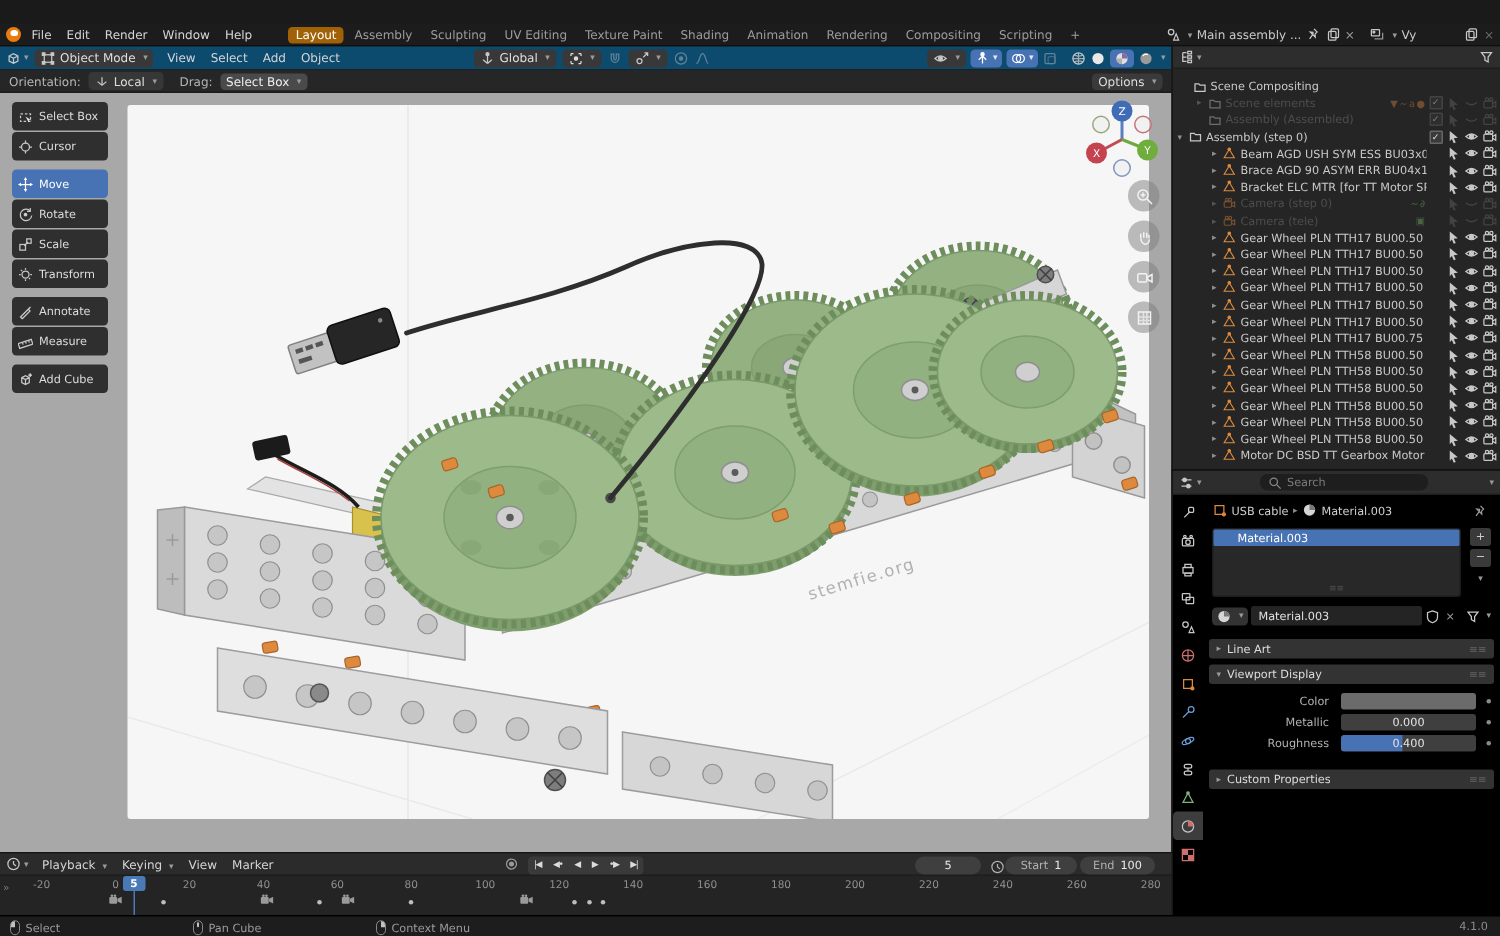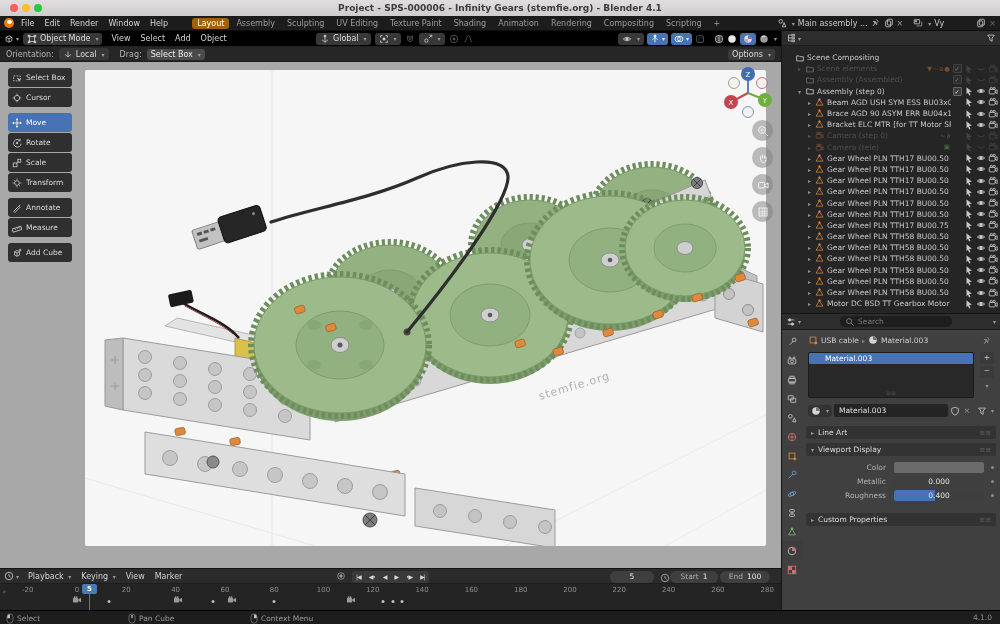--- a/index.html
+++ b/index.html
@@ -14,21 +14,21 @@
   .tl{width:8px;height:8px;border-radius:50%;position:absolute;top:4px}
   #title{width:100%;text-align:center;font-size:9px;font-weight:bold;color:#3c3c3c;line-height:16px}
   
   #topbar{left:0;top:16px;width:1000px;height:15px;background:#1c1c1c;border-bottom:1px solid #0e0e0e;display:flex;align-items:center;padding:0 4px;box-sizing:border-box}
   .menu{padding:0 5px;color:#d4d4d4;font-size:8px;white-space:nowrap}
   .ws{padding:1px 5px;margin:0 1px;color:#9c9c9c;font-size:8px;border-radius:3px;white-space:nowrap}
   .ws.active{background:#a16207;color:#fff}
   #tb-right{margin-left:auto;display:flex;align-items:center;gap:3px;color:#c9c9c9;font-size:8px}
   .ifr{display:inline-flex;align-items:center;gap:1px}
   
-  #vp-header{left:0;top:31px;width:781px;height:16px;background:#000000;border-bottom:1px solid #202020;display:flex;align-items:center;padding:0 4px;box-sizing:border-box;color:#dedede;font-size:8px}
+  #vp-header{left:0;top:31px;width:781px;height:16px;background:#0c4a6e;border-bottom:1px solid #202020;display:flex;align-items:center;padding:0 4px;box-sizing:border-box;color:#dedede;font-size:8px}
   #vph-mid{position:absolute;left:316px;display:flex;align-items:center;gap:4px}
   #vph-right{position:absolute;right:4px;display:flex;align-items:center;gap:3px}
   .pill{background:#383838;border-radius:3px;display:inline-flex;align-items:center;gap:3px;padding:1px 4px}
   .bluepill{background:#4772b3;border-radius:3px;display:inline-flex;align-items:center;padding:1px 3px}
   #tool-settings{left:0;top:47px;width:781px;height:15px;background:#262626;border-bottom:1px solid #1b1b1b;display:flex;align-items:center;padding:0 6px;box-sizing:border-box;color:#b5b5b5;font-size:8px;gap:5px}
   
   #viewport{left:0;top:62px;width:781px;height:506px;background:#a8a8a8}
   #camera-area{position:absolute;left:85px;top:8px;width:681px;height:476px;background:#f6f6f6;border-radius:2px;overflow:hidden}
   #vp-overlay{position:absolute;left:90px;top:1px;font-size:7.5px;color:#5c5c5c;line-height:11px;pointer-events:none}
   #vp-overlay .l2{color:#8d8d8d}
@@ -50,21 +50,21 @@
   .orow.dim .lbl{color:#7c7c7c}
   .orow .lbl{white-space:nowrap;overflow:hidden;flex:1;margin-left:2px}
   .oarr{width:9px;color:#8f8f8f;font-size:6px;text-align:center;flex:none}
   .otype{width:11px;display:flex;justify-content:center;flex:none}
   .oc{width:12px;display:flex;justify-content:center;align-items:center;flex:none}
   .oc.dimi{opacity:.4}
   .cb{width:7px;height:7px;background:#3a3a3a;border:1px solid #666;border-radius:1px;color:#e8e8e8;font-size:6px;line-height:7px;text-align:center}
   .badge{font-size:6.5px;margin-right:1px}
   .badge.o{color:#c87e3e}.badge.g{color:#76b06a}
   
-  #properties{left:781px;top:313px;width:219px;height:297px;background:#404040;border-left:1px solid #161616;border-top:1px solid #161616;box-sizing:border-box}
+  #properties{left:781px;top:313px;width:219px;height:297px;background:#000000;border-left:1px solid #161616;border-top:1px solid #161616;box-sizing:border-box}
   #props-header{height:16px;background:#2d2d2d;border-bottom:1px solid #1e1e1e;display:flex;align-items:center;padding:0 4px;box-sizing:border-box}
   #psearch{position:absolute;left:58px;top:2px;width:112px;height:11px;background:#1e1e1e;border-radius:5px;display:flex;align-items:center;gap:3px;padding:0 5px;color:#7c7c7c;font-size:7.5px;box-sizing:border-box}
   #ptabs{position:absolute;left:0;top:18px;width:20px;display:flex;flex-direction:column;align-items:center}
   .ptab{width:20px;height:19px;display:flex;align-items:center;justify-content:center}
   .ptab.active{background:#3d3d3d;border-radius:3px 0 0 3px}
   #pcontent{position:absolute;left:20px;top:16px;right:0;bottom:0;font-size:7.5px;color:#cfcfcf}
   .phead{position:absolute;left:4px;right:4px;height:13px;background:#333;border-radius:2px;display:flex;align-items:center;padding:0 5px;box-sizing:border-box;color:#ddd}
   .phead .grip{margin-left:auto;color:#636363;font-size:7px}
   .plabel{position:absolute;width:84px;text-align:right;color:#b2b2b2;line-height:12px}
   .pctl{position:absolute;left:92px;right:16px;height:11px;background:#3f3f3f;border-radius:2px;text-align:center;color:#e3e3e3;line-height:11px;overflow:hidden}
@@ -86,26 +86,20 @@
   #statusbar{left:0;top:610px;width:1000px;height:14px;background:#1d1d1d;border-top:1px solid #000;box-sizing:border-box}
   .hint{position:absolute;top:2px;display:flex;gap:3px;align-items:center;font-size:7.5px;color:#9a9a9a}
   #version{position:absolute;right:8px;top:2px;font-size:7.5px;color:#8a8a8a}
   svg{display:block}
 </style>
 </head>
 <body>
 
 <div id="app">
 
-  <div id="titlebar" class="abs">
-    <span class="tl" style="left:10px;background:#ff5f57"></span>
-    <span class="tl" style="left:22px;background:#febc2e"></span>
-    <span class="tl" style="left:34px;background:#28c840"></span>
-    <div id="title">Project - SPS-000006 - Infinity Gears (stemfie.org) - Blender 4.1</div>
-  </div>
 
   <div id="topbar" class="abs">
     <span style="width:10px;height:10px;border-radius:50%;background:#e87d0d;position:relative;margin-right:2px;flex:none">
         <span style="position:absolute;left:2.5px;top:2px;width:5px;height:3.5px;border-radius:50%;background:#fff"></span>
       </span>
     <span id="tb-menus" class="row">
         <span class="menu">File</span>
         <span class="menu">Edit</span>
         <span class="menu">Render</span>
         <span class="menu">Window</span>
@@ -764,21 +758,21 @@
           </span>
           <span class="oc dimi">
             <svg width="10" height="10" viewBox="0 0 12 12" fill="none" stroke="#c8c8c8" stroke-width="1">
               <rect x="1.5" y="4" width="7" height="5.5" rx="1"></rect>
               <circle cx="4" cy="2.8" r="1.3"></circle>
               <circle cx="7.5" cy="2.8" r="1.3"></circle>
               <path d="M8.5 6 L11 4.5 V9 L8.5 7.5"></path>
             </svg>
           </span>
     </div>
-        <div class="orow" style="padding-left:13px">
+        <div class="orow" style="padding-left:0">
       <span class="oarr">▾</span>
       <span class="otype">
             <svg width="10" height="10" viewBox="0 0 12 12" fill="none" stroke="#c8c8c8" stroke-width="1">
               <path d="M2 3.5 H5 L6 4.5 H10 V9.5 H2 Z"></path>
             </svg>
           </span>
       <span class="lbl">Assembly (step 0)</span>
       <span class="oc">
             <span class="cb">✓</span>
           </span>

